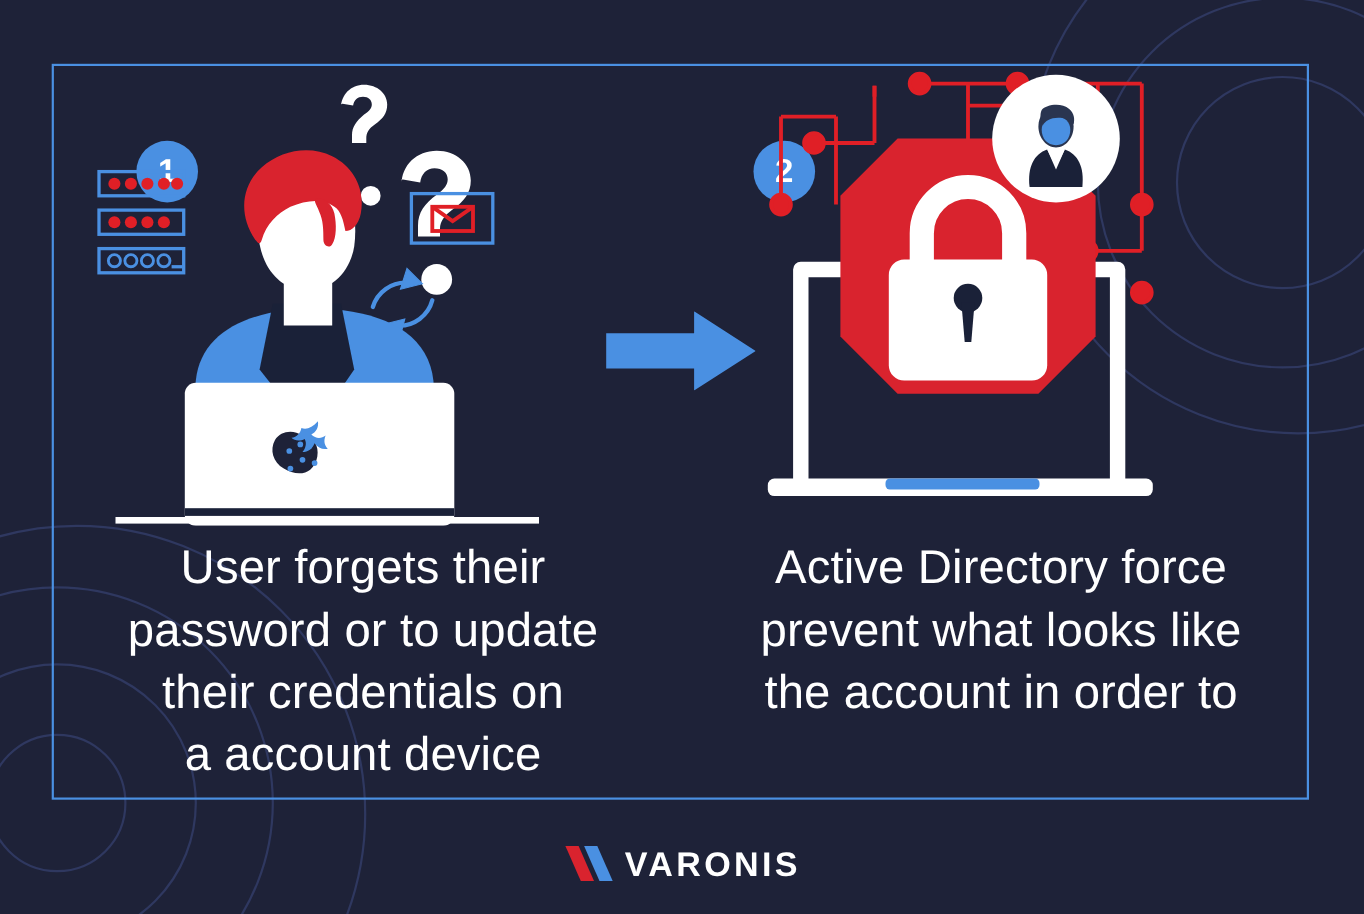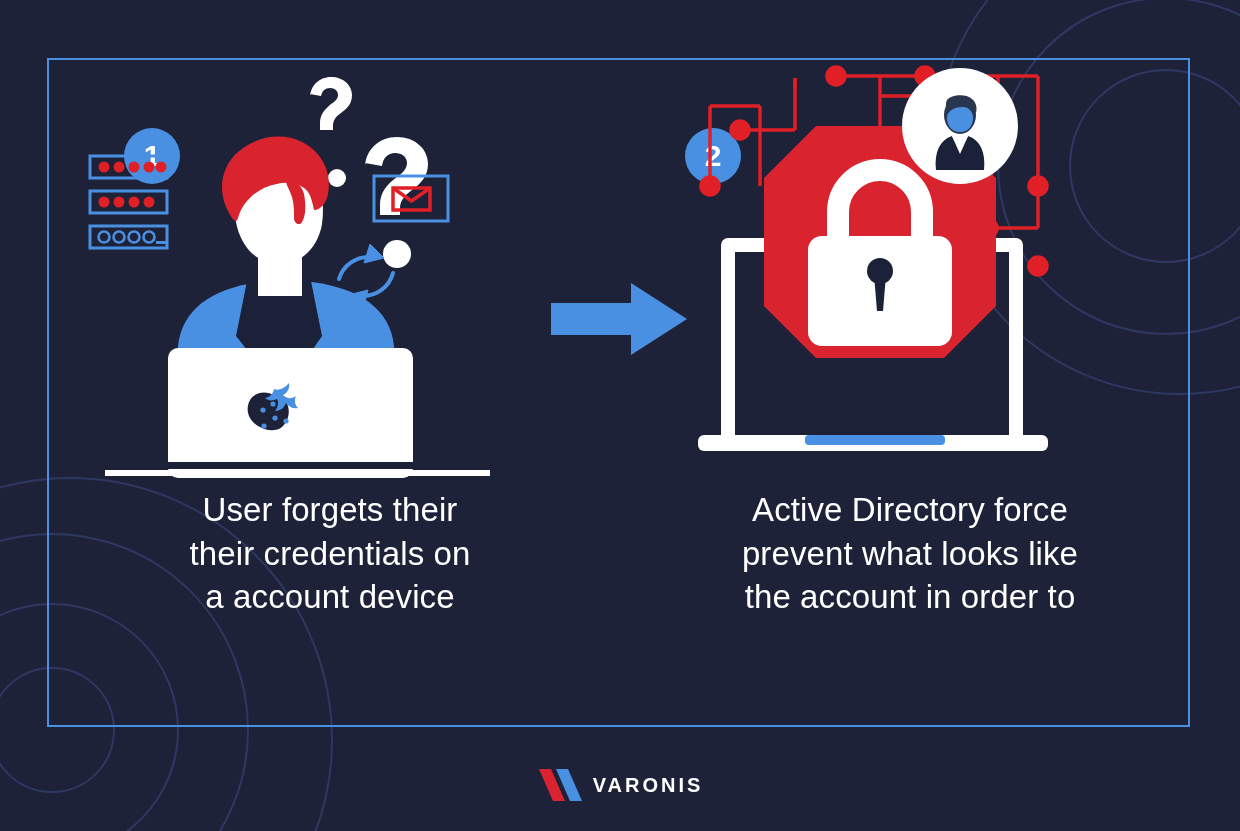--- a/index.html
+++ b/index.html
@@ -80,21 +80,21 @@
   .badge-2 { left: 45px;  top: 70px; }
 
   
   .caption {
     position: absolute;
     top: 430px;
     left: 0;
     width: 540px;
     text-align: center;
     color: #ffffff;
-    font-size: 33px;
+    font-size: 43px;
     line-height: 1.32;
     font-weight: 400;
     letter-spacing: 0.1px;
   }
   .caption div { white-space: nowrap; }
 
   
   .arrow-wrap {
     position: absolute;
     left: 551px;
@@ -109,21 +109,21 @@
     left: 0;
     right: 0;
     bottom: 28px;
     display: flex;
     align-items: center;
     justify-content: center;
     gap: 10px;
   }
   .logo-text {
     color: #ffffff;
-    font-size: 20px;
+    font-size: 31px;
     font-weight: bold;
     letter-spacing: 3px;
     line-height: 1;
   }
 </style>
 </head>
 <body>
 
 <div class="canvas">
 
@@ -227,20 +227,21 @@
           <circle cx="226" cy="363" r="2.6"></circle>
           <circle cx="213" cy="346" r="2.6"></circle>
         </g>
       </g>
 
       <rect x="45" y="412" width="385" height="6" fill="#ffffff"></rect>
     </svg>
 
     <div class="caption">
       <div>User forgets their</div>
+      <div>password or to update</div>
       <div>their credentials on</div>
       <div>a account device</div>
     </div>
   </div>
 
   <div class="arrow-wrap">
     <svg width="136" height="72" viewBox="0 0 136 72" fill="none">
       <path d="M0 20h80V0l56 36-56 36V52H0z" fill="#4a90e2"></path>
     </svg>
   </div>

